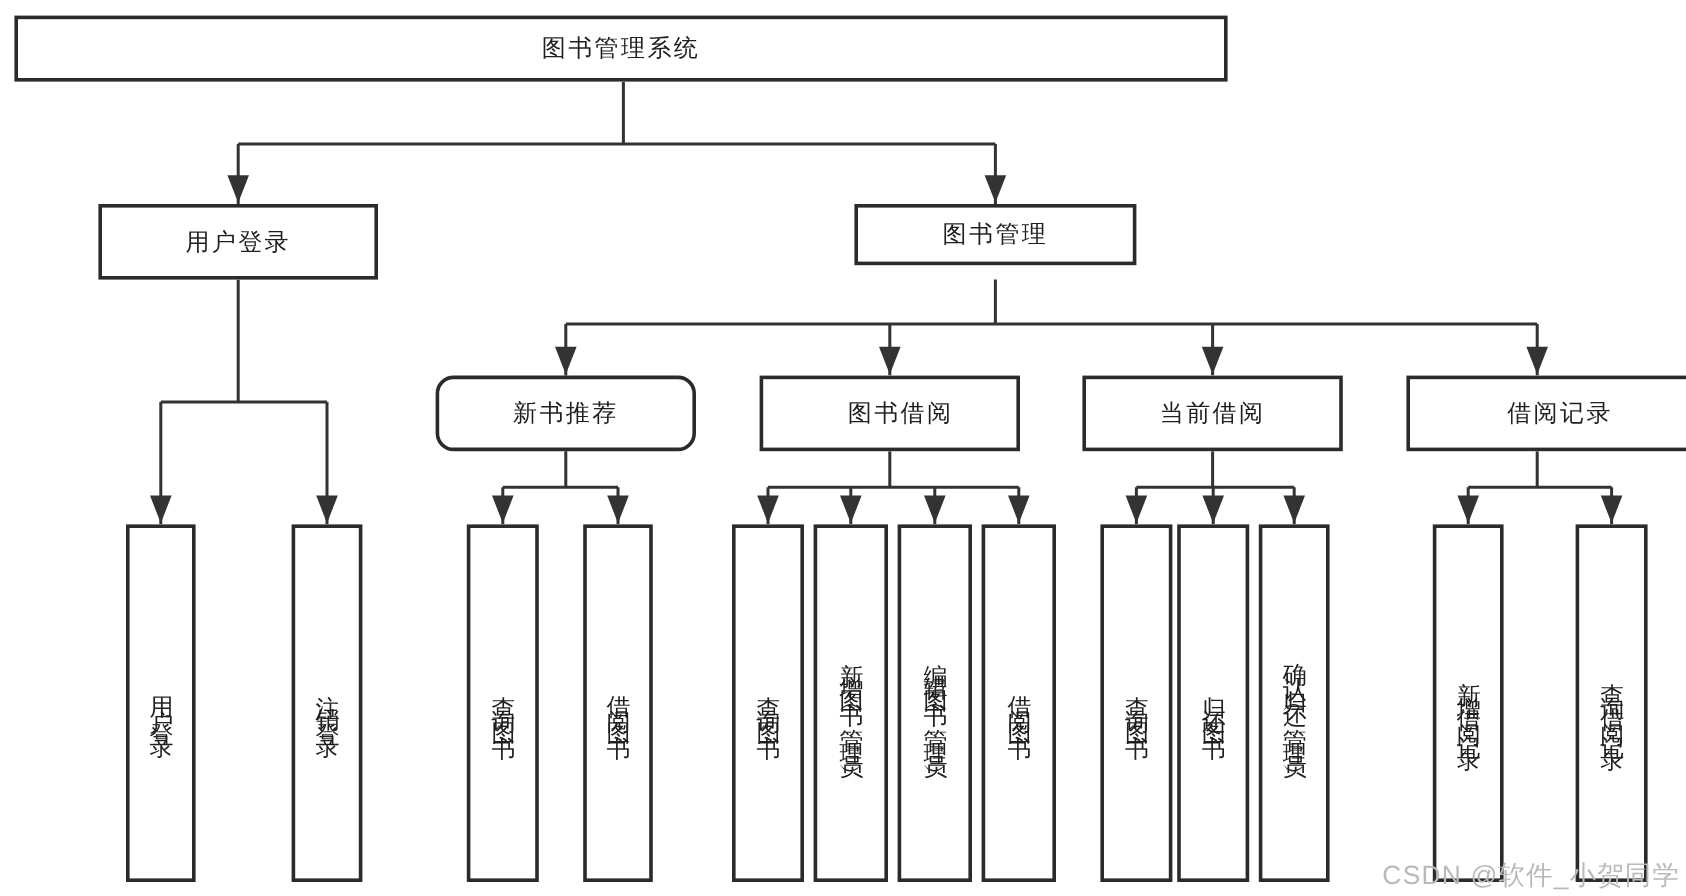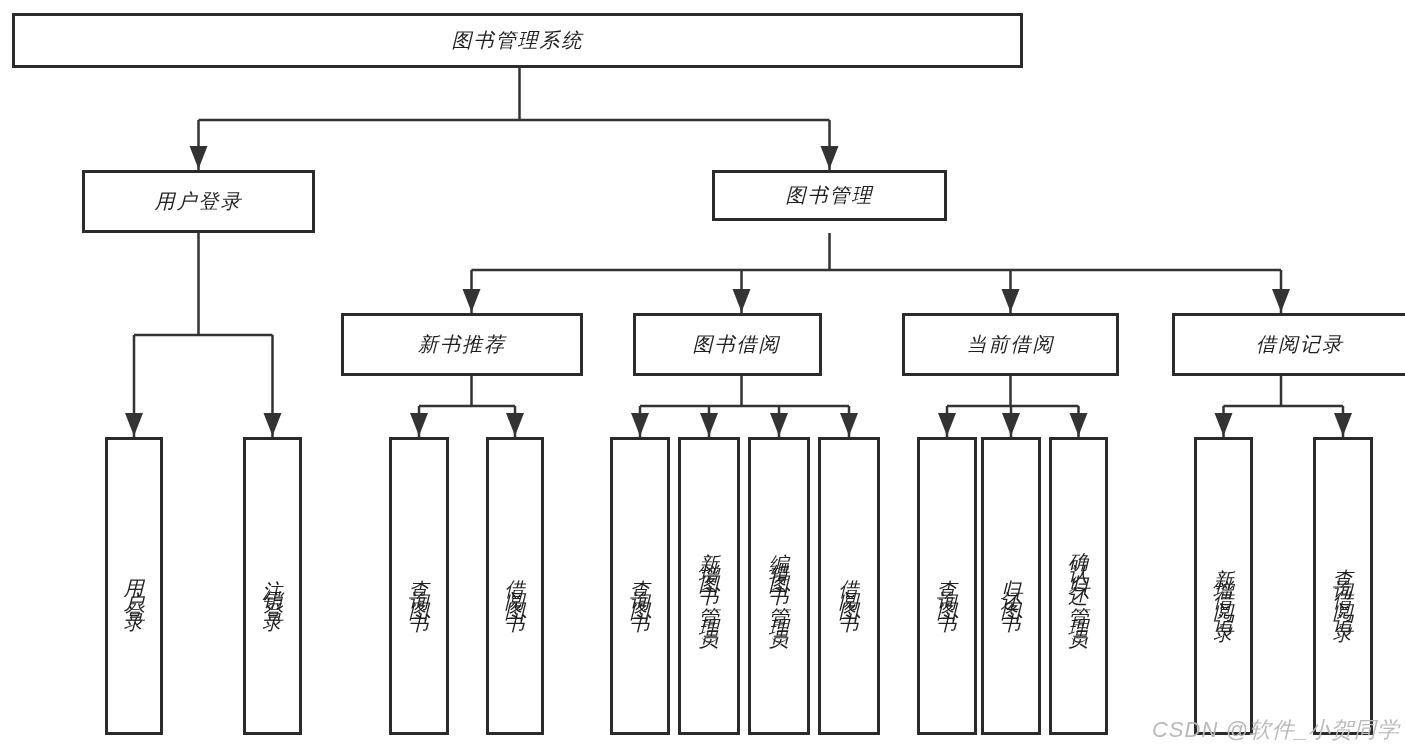--- a/index.html
+++ b/index.html
@@ -1,18 +1,18 @@
 <!DOCTYPE html>
 <html><head>
 <meta charset="utf-8">
 <style>
   html, body { margin:0; padding:0; background:#ffffff; }
   #stage {
     position:relative; width:1405px; height:747px; background:#ffffff;
-    font-family:"Liberation Sans", sans-serif; overflow:hidden;font-style:italic;
+    font-family:"Liberation Sans", sans-serif; overflow:hidden;
   }
   #connectors { position:absolute; left:0; top:0; z-index:1; }
   .node {
     position:absolute; box-sizing:border-box; z-index:2;
     border:3px solid #2b2b2b; background:#ffffff; color:#1f1f1f;
     display:flex; align-items:center; justify-content:center;
   }
   .hnode { font-size:20px; letter-spacing:2px; white-space:nowrap; }
   .vnode span {
     writing-mode:vertical-rl; text-orientation:mixed;
@@ -68,22 +68,22 @@
       <polygon points="1214.5,413 1232.5,413 1223.5,436"></polygon>
       <polygon points="1334,413 1352,413 1343,436"></polygon>
     </g>
   </svg>
 
   <div class="node hnode" style="left:12px; top:13px; width:1011px; height:55px;">图书管理系统</div>
 
   <div class="node hnode" style="left:82px; top:170px; width:233px; height:63px;">用户登录</div>
   <div class="node hnode" style="left:712px; top:170px; width:235px; height:51px;">图书管理</div>
 
-  <div class="node hnode l3" style="left:341px; width:242px;">新书推荐</div>
-  <div class="node hnode l3" style="left:633px; width:189px;padding-left:18px;">图书借阅</div>
+  <div class="node hnode l3" style="left:363px; width:217px;border-radius:15px;">新书推荐</div>
+  <div class="node hnode l3" style="left:633px; width:217px;padding-left:18px;">图书借阅</div>
   <div class="node hnode l3" style="left:902px; width:217px;">当前借阅</div>
   <div class="node hnode l3" style="left:1172px; width:256px;">借阅记录</div>
 
   <div class="node vnode leaf" style="left:105px; width:58px;">
     <span>用户登录</span>
   </div>
   <div class="node vnode leaf" style="left:243px; width:59px;">
     <span>注销登录</span>
   </div>
 

